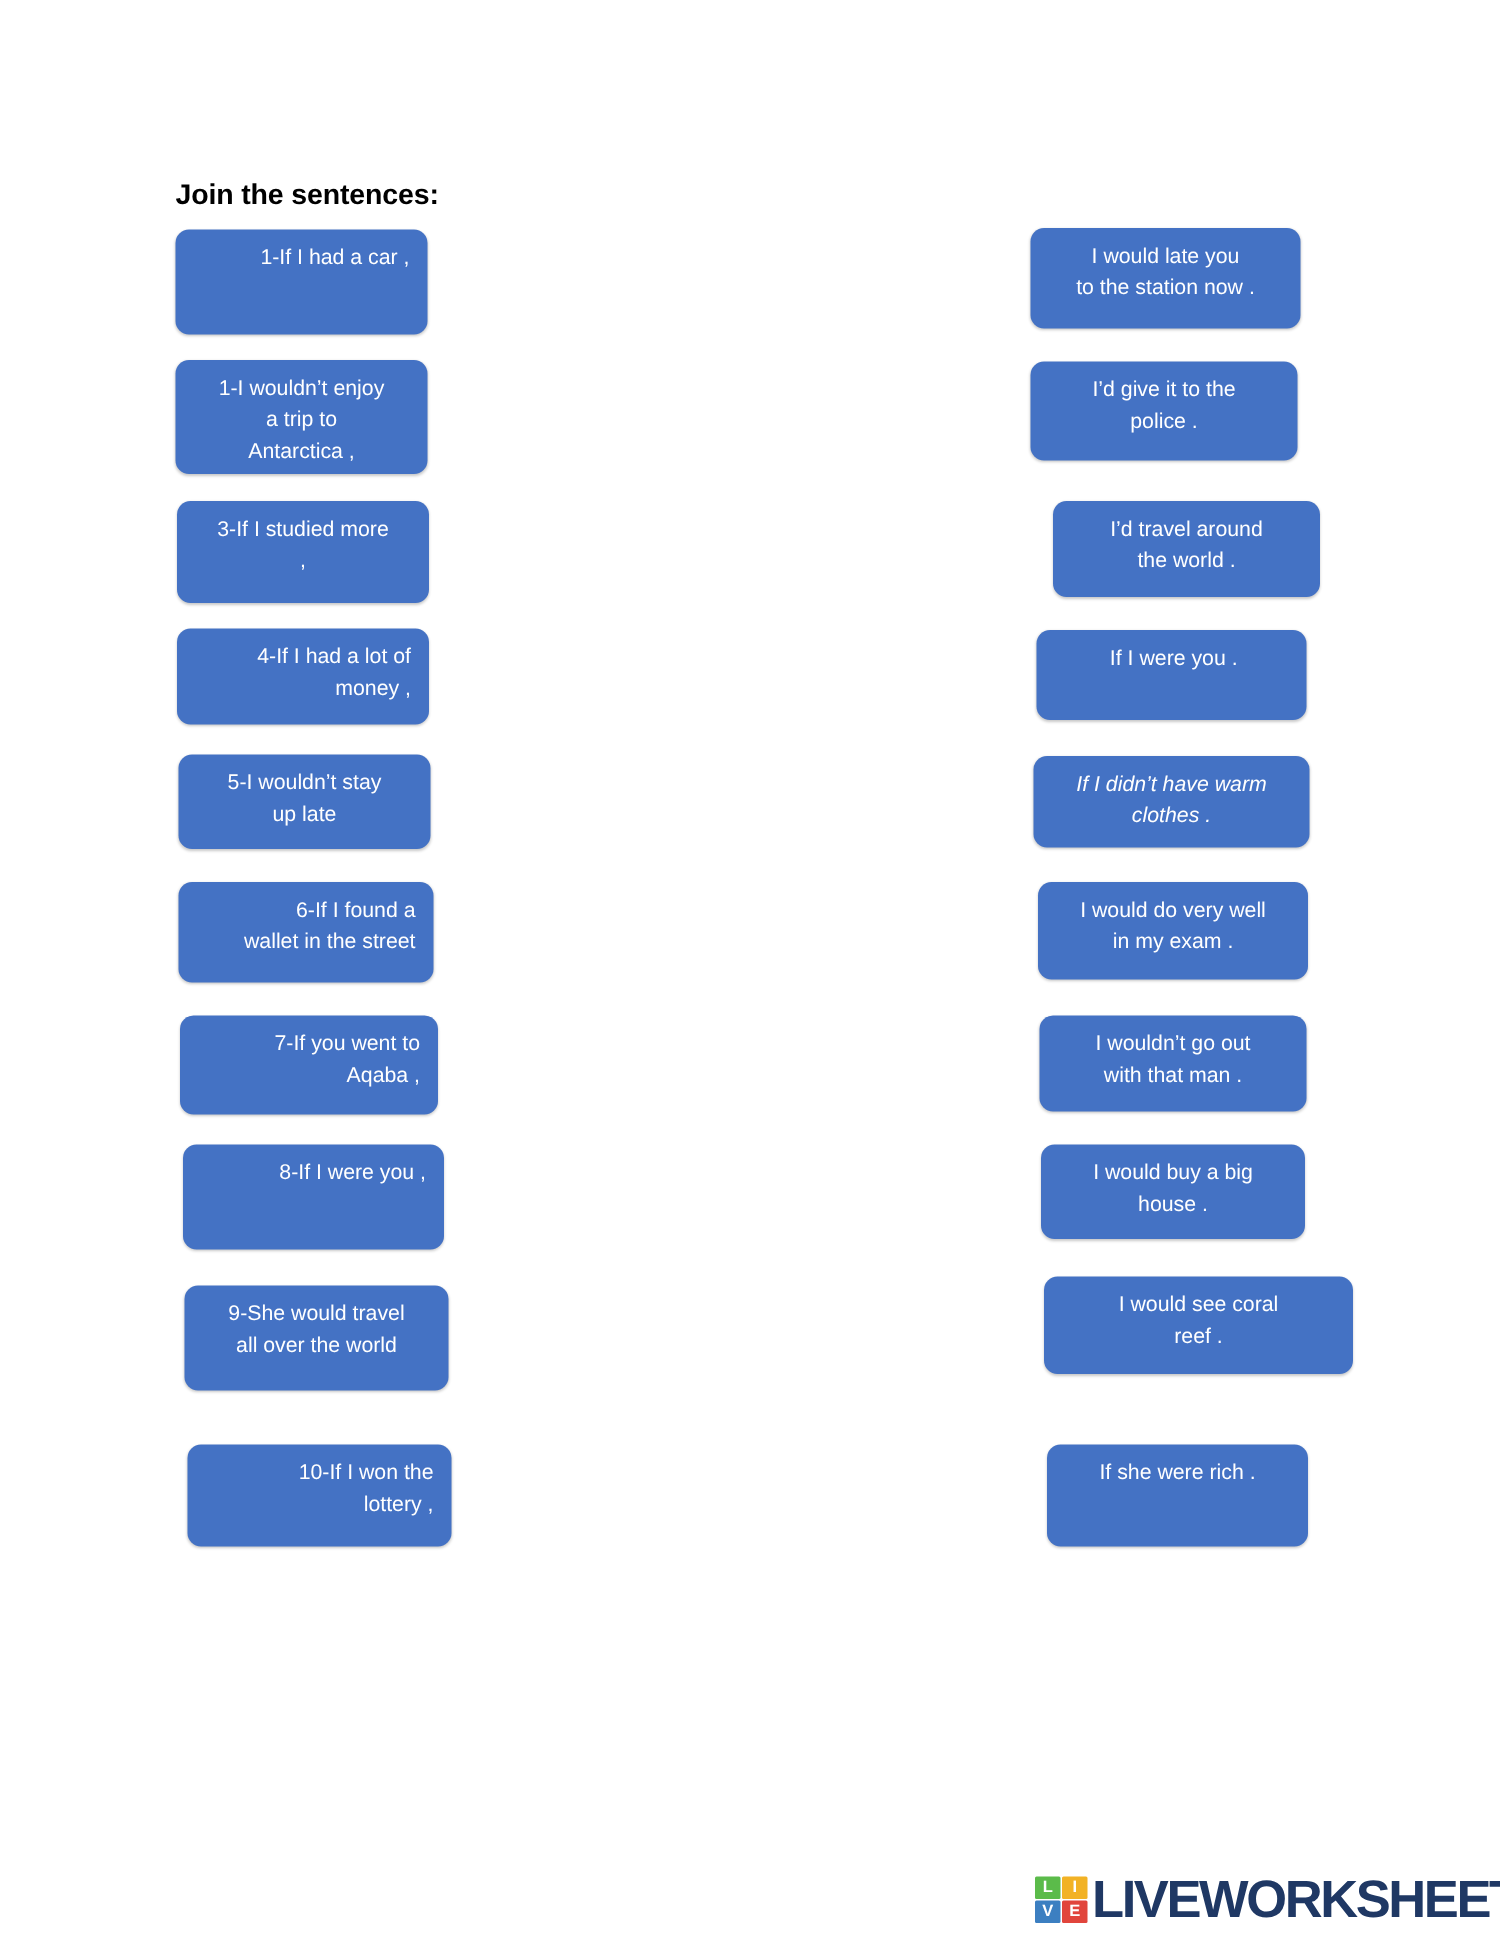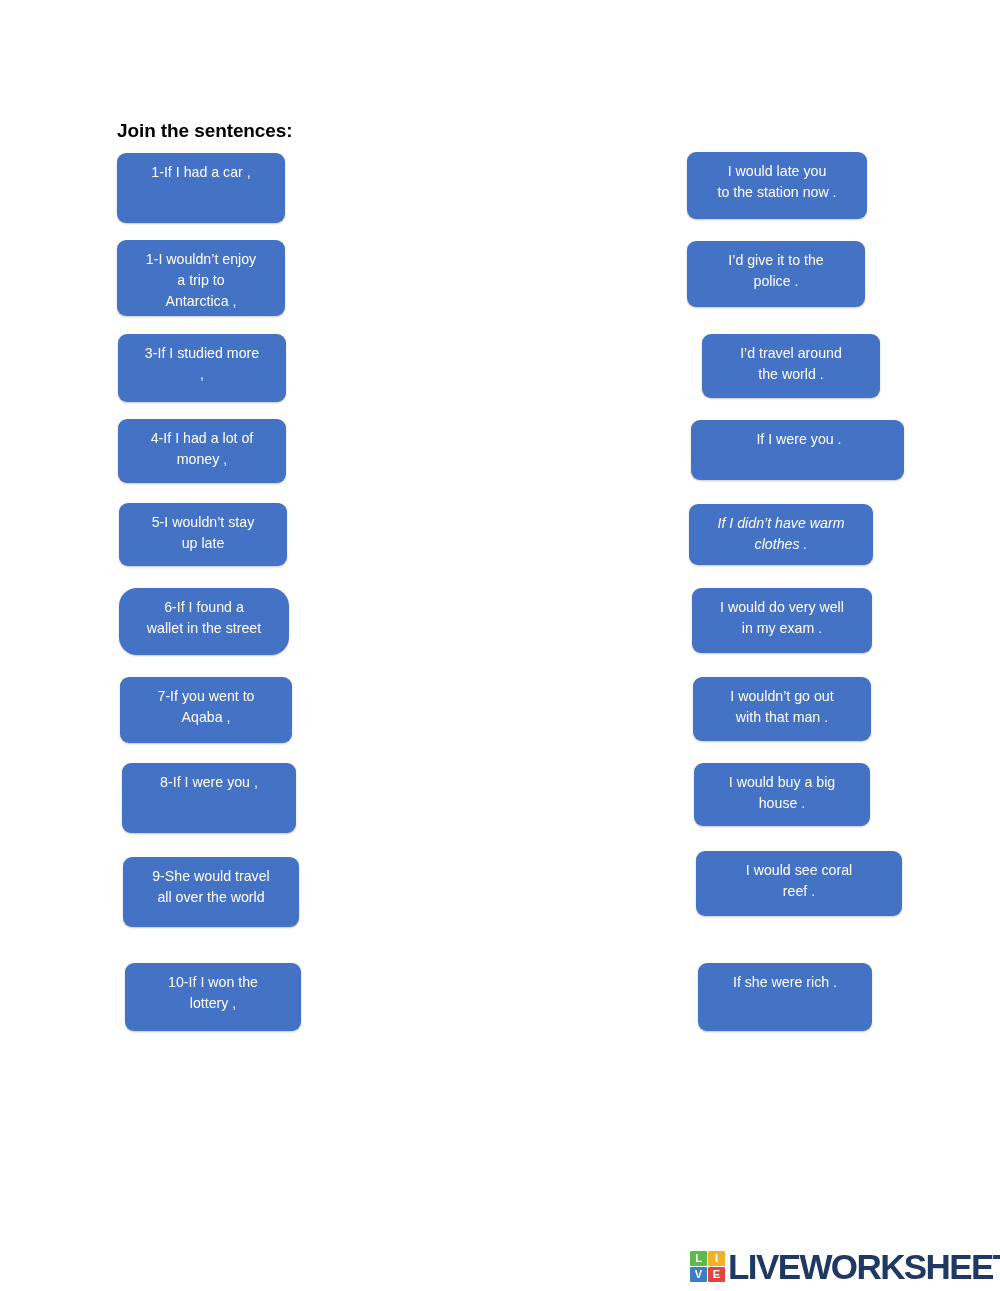--- a/index.html
+++ b/index.html
@@ -39,21 +39,21 @@
     box-sizing: border-box;
     background: #4472C4;
     border-radius: 9px;
     color: #ffffff;
     font-size: 14.2px;
     line-height: 21px;
     overflow: hidden;
     box-shadow: 0 1px 2px rgba(0,0,0,0.22);
     padding: 9px 12px 6px 12px;
   }
-  .sentence-box.align-left   { text-align: center; }
+  .sentence-box.align-left   { text-align: right; }
   .sentence-box.align-center { text-align: center; }
 
   .sentence-box .txt {
     display: block;
     white-space: pre-line;
   }
 
   
   .col-left  { }
   .col-right { }
@@ -119,21 +119,21 @@
 ,</span>
       </div>
       <div class="sentence-box align-left" style="left: 118px; top: 419px; width: 168px; height: 64px;">
         <span class="txt">4-If I had a lot of
 money ,</span>
       </div>
       <div class="sentence-box align-center" style="left: 119px; top: 503px; width: 168px; height: 63px;">
         <span class="txt">5-I wouldn’t stay
 up late</span>
       </div>
-      <div class="sentence-box align-left" style="left: 119px; top: 588px; width: 170px; height: 67px; border-radius: 18px;">
+      <div class="sentence-box align-left" style="left: 119px; top: 588px; width: 170px; height: 67px;">
         <span class="txt">6-If I found a
 wallet in the street</span>
       </div>
       <div class="sentence-box align-left" style="left: 120px; top: 677px; width: 172px; height: 66px;">
         <span class="txt">7-If you went to
 Aqaba ,</span>
       </div>
       <div class="sentence-box align-left" style="left: 122px; top: 763px; width: 174px; height: 70px;">
         <span class="txt">8-If I were you ,</span>
       </div>
@@ -152,21 +152,21 @@
 to the station now .</span>
       </div>
       <div class="sentence-box align-center" style="left: 687px; top: 241px; width: 178px; height: 66px;">
         <span class="txt">I’d give it to the
 police .</span>
       </div>
       <div class="sentence-box align-center" style="left: 690px; top: 334px; width: 178px; height: 64px; margin-left: 12px;">
         <span class="txt">I’d travel around
 the world  .</span>
       </div>
-      <div class="sentence-box align-center" style="left: 691px; top: 420px; width: 213px; height: 60px; padding-left: 15px;">
+      <div class="sentence-box align-center" style="left: 691px; top: 420px; width: 180px; height: 60px; padding-left: 15px;">
         <span class="txt">If I were you .</span>
       </div>
       <div class="sentence-box align-center" style="left: 689px; top: 504px; width: 184px; height: 61px; font-style: italic;">
         <span class="txt">If I didn’t have warm
 clothes .</span>
       </div>
       <div class="sentence-box align-center" style="left: 692px; top: 588px; width: 180px; height: 65px;">
         <span class="txt">I would do very well
 in my exam .</span>
       </div>

